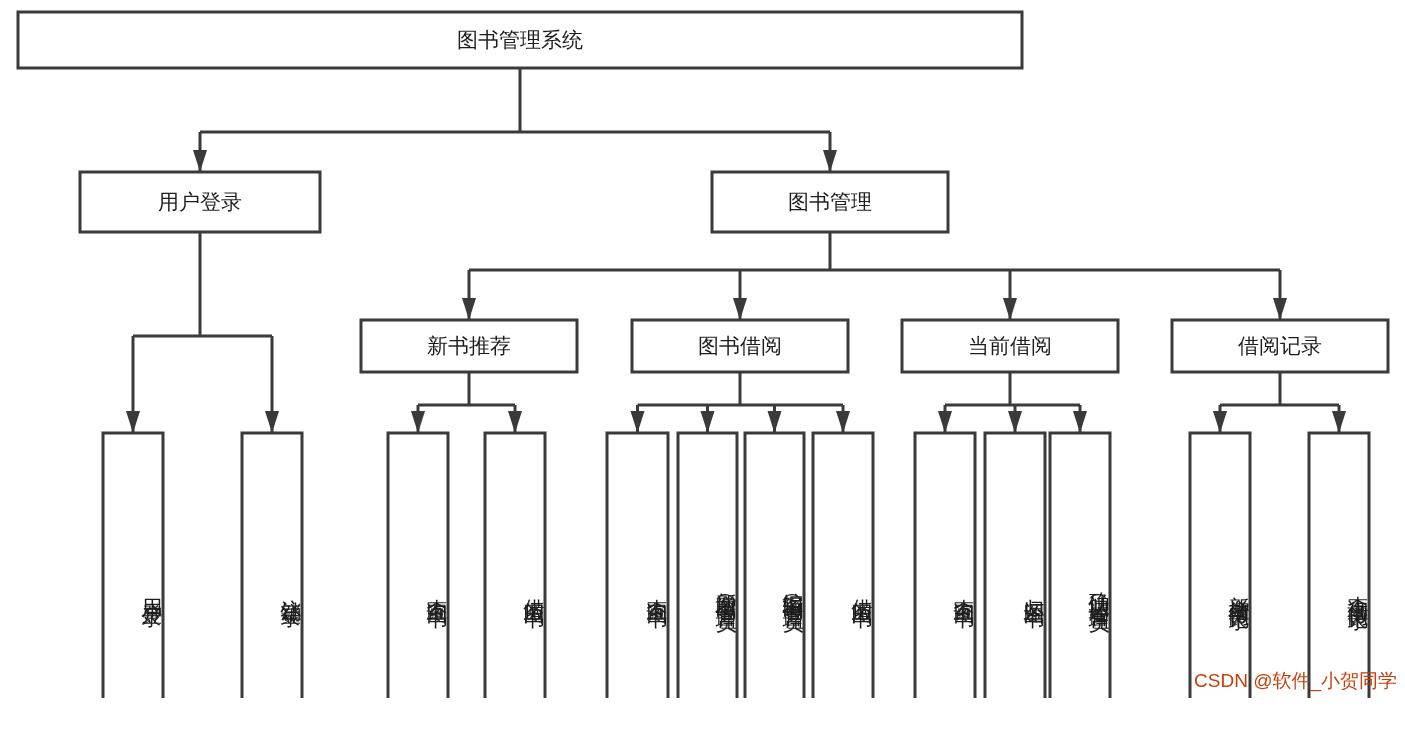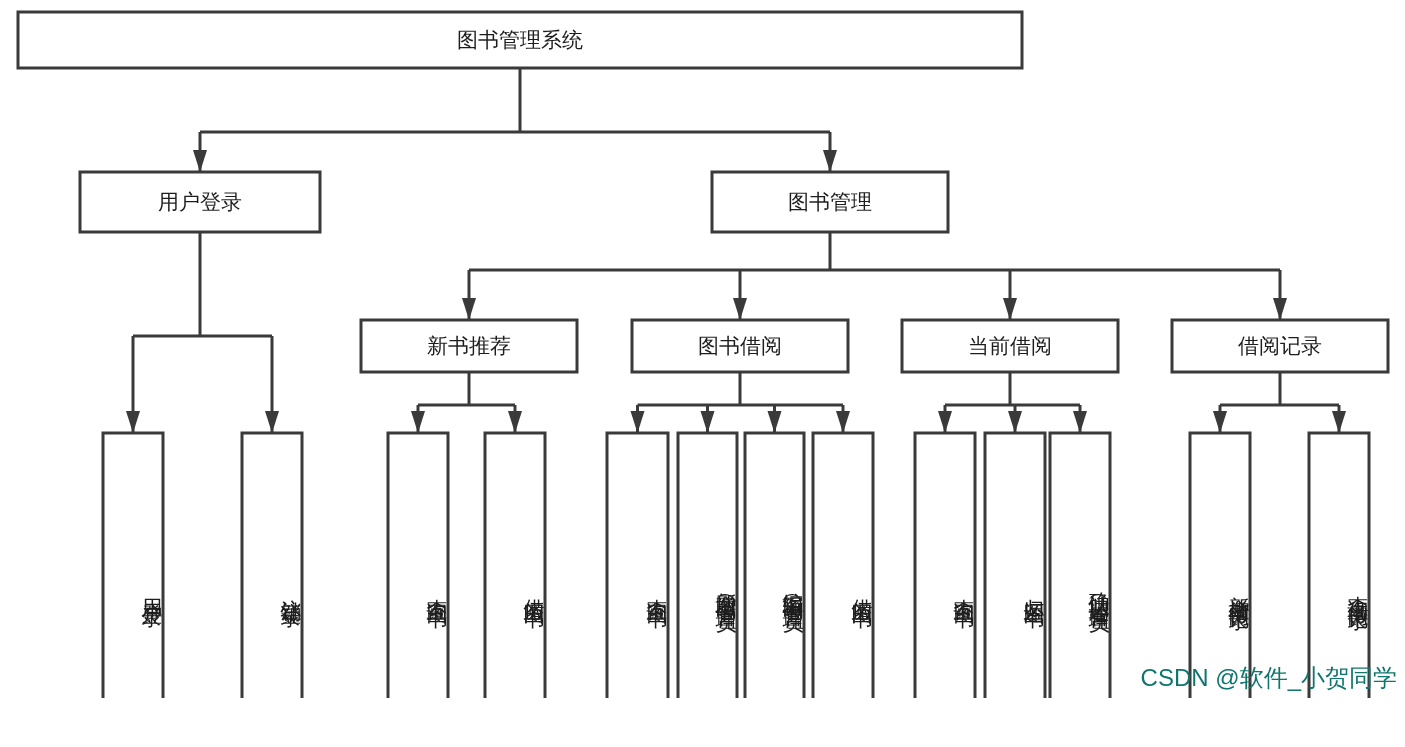--- a/index.html
+++ b/index.html
@@ -60,22 +60,22 @@
     color: #1d1d1d;
     letter-spacing: 3px;
     white-space: nowrap;
     pointer-events: none;
   }
   .watermark {
     position: absolute;
     right: 8px;
     bottom: 4px;
     font-family: "Liberation Sans", "DejaVu Sans", sans-serif;
-    font-size: 24px;
-    color: #0f766e;
+    font-size: 19px;
+    color: #c2410c;
     white-space: nowrap;
   }
 </style>
 </head>
 <body>
 
 <div id="diagram-root">
 
   <svg class="canvas" viewBox="0 0 1405 747">
     <g id="connector-layer">

